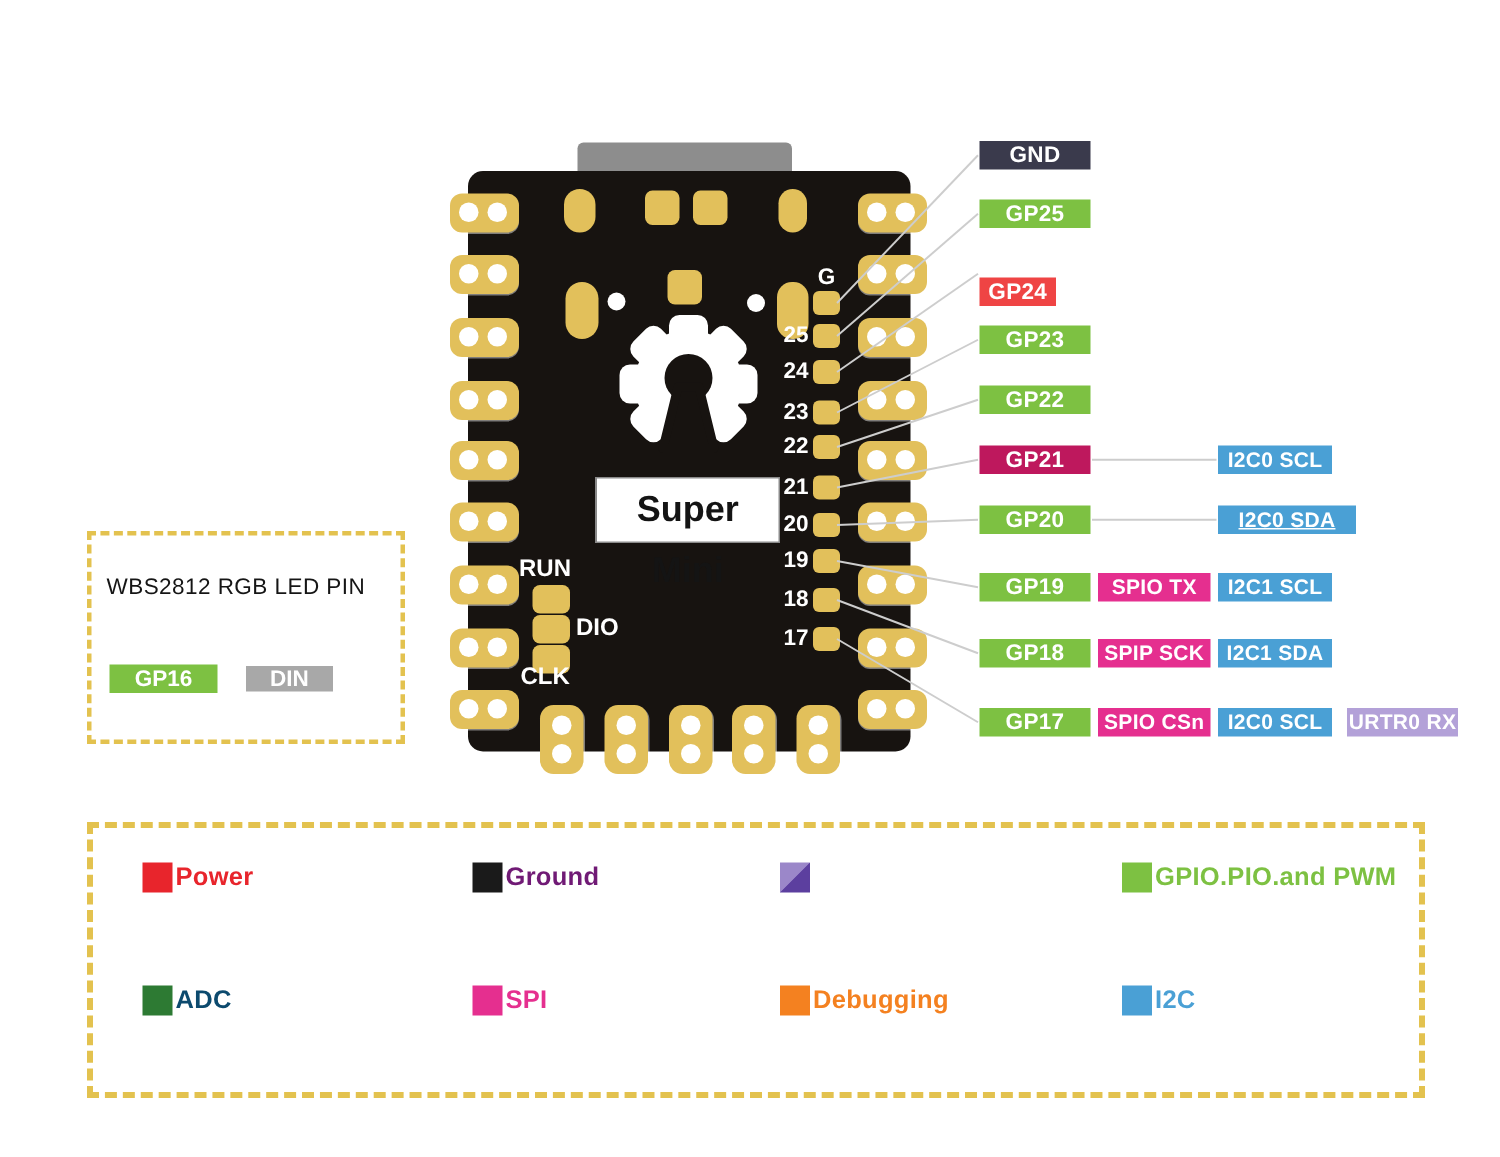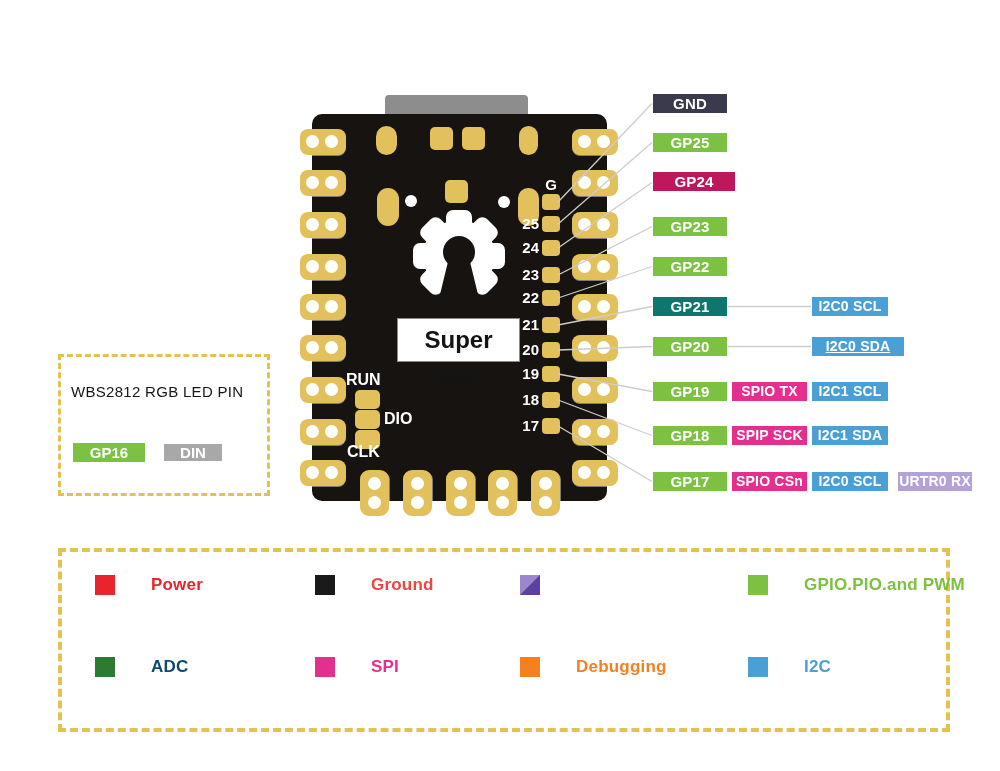--- a/index.html
+++ b/index.html
@@ -29,21 +29,21 @@
              box-sizing:border-box;background:#fff;}
   .led-title{position:absolute;left:10px;top:26px;font-size:15px;color:#151515;letter-spacing:.3px;white-space:nowrap;}
   .chip{position:absolute;height:19px;line-height:19px;text-align:center;color:#fff;font-weight:bold;font-size:15px;}
   .chip-gp16{left:12px;top:86px;width:72px;background:#7dc142;}
   .chip-din{left:103px;top:87px;width:58px;height:17px;line-height:17px;background:#a8a8a8;}
   
   .legend{position:absolute;left:58px;top:548px;width:892px;height:184px;border:4px dashed #e3c24f;
           box-sizing:border-box;background:#fff;}
   .legend-item{position:absolute;display:flex;align-items:center;}
   .swatch{width:20px;height:20px;flex:0 0 20px;}
-  .legend-label{margin-left:36px;font-size:17px;font-weight:bold;letter-spacing:.2px;white-space:nowrap;}
+  .legend-label{margin-left:2px;font-size:17px;font-weight:bold;letter-spacing:.2px;white-space:nowrap;}
 </style>
 </head>
 <body>
 
 <div class="canvas">
 
   <div class="led-panel">
     <div class="led-title">WBS2812 RGB LED PIN</div>
     <div class="chip chip-gp16">GP16</div>
     <div class="chip chip-din">DIN</div>
@@ -218,24 +218,24 @@
       <line x1="558" y1="350" x2="652" y2="346.5" stroke="#cdcdcd" stroke-width="1.3"></line>
       <line x1="728" y1="346.5" x2="811" y2="346.5" stroke="#cdcdcd" stroke-width="1.3"></line>
       <line x1="558" y1="374" x2="652" y2="391.5" stroke="#cdcdcd" stroke-width="1.3"></line>
       <line x1="558" y1="400" x2="652" y2="435.5" stroke="#cdcdcd" stroke-width="1.3"></line>
       <line x1="558" y1="426" x2="652" y2="481.5" stroke="#cdcdcd" stroke-width="1.3"></line>
     </svg>
 
   <div id="rows">
       <div class="tag" style="left: 653px; top: 94px; width: 74px; background: rgb(58, 58, 76); font-size: 15px;">GND</div>
       <div class="tag" style="left: 653px; top: 133px; width: 74px; background: rgb(125, 193, 66); font-size: 15px;">GP25</div>
-      <div class="tag" style="left: 653px; top: 172px; width: 82px; background: #be185d; font-size: 15px;">GP24</div>
+      <div class="tag" style="left: 653px; top: 185px; width: 51px; background: #ef4444; font-size: 15px;">GP24</div>
       <div class="tag" style="left: 653px; top: 217px; width: 74px; background: rgb(125, 193, 66); font-size: 15px;">GP23</div>
       <div class="tag" style="left: 653px; top: 257px; width: 74px; background: rgb(125, 193, 66); font-size: 15px;">GP22</div>
-      <div class="tag" style="left: 653px; top: 297px; width: 74px; background: #0f766e; font-size: 15px;">GP21</div>
+      <div class="tag" style="left: 653px; top: 297px; width: 74px; background: #be185d; font-size: 15px;">GP21</div>
       <div class="tag" style="left: 812px; top: 297px; width: 76px; background: rgb(74, 160, 213); font-size: 14px;">I2C0 SCL</div>
       <div class="tag" style="left: 653px; top: 337px; width: 74px; background: rgb(125, 193, 66); font-size: 15px;">GP20</div>
       <div class="tag" style="left: 812px; top: 337px; width: 92px; background: rgb(74, 160, 213); font-size: 14px; text-decoration: underline;">I2C0 SDA</div>
       <div class="tag" style="left: 653px; top: 382px; width: 74px; background: rgb(125, 193, 66); font-size: 15px;">GP19</div>
       <div class="tag" style="left: 732px; top: 382px; width: 75px; background: rgb(229, 47, 143); font-size: 14px;">SPIO TX</div>
       <div class="tag" style="left: 812px; top: 382px; width: 76px; background: rgb(74, 160, 213); font-size: 14px;">I2C1 SCL</div>
       <div class="tag" style="left: 653px; top: 426px; width: 74px; background: rgb(125, 193, 66); font-size: 15px;">GP18</div>
       <div class="tag" style="left: 732px; top: 426px; width: 75px; background: rgb(229, 47, 143); font-size: 14px;">SPIP SCK</div>
       <div class="tag" style="left: 812px; top: 426px; width: 76px; background: rgb(74, 160, 213); font-size: 14px;">I2C1 SDA</div>
       <div class="tag" style="left: 653px; top: 472px; width: 74px; background: rgb(125, 193, 66); font-size: 15px;">GP17</div>
@@ -245,21 +245,21 @@
     </div>
 
   <div class="legend">
     <div id="legendItems">
         <div class="legend-item" style="left: 33px; top: 23px;">
           <div class="swatch" style="background: rgb(232, 37, 44);"></div>
           <div class="legend-label" style="color: rgb(232, 37, 44);">Power</div>
         </div>
         <div class="legend-item" style="left: 253px; top: 23px;">
           <div class="swatch" style="background: rgb(26, 26, 26);"></div>
-          <div class="legend-label" style="color: #ef4444;">Ground</div>
+          <div class="legend-label" style="color: #701a75;">Ground</div>
         </div>
         <div class="legend-item" style="left: 458px; top: 23px;">
           <div class="swatch" style="background: linear-gradient(135deg, rgb(155, 135, 201) 49%, rgb(92, 63, 159) 51%);"></div>
         </div>
         <div class="legend-item" style="left: 686px; top: 23px;">
           <div class="swatch" style="background: rgb(125, 193, 66);"></div>
           <div class="legend-label" style="color: rgb(125, 193, 66);">GPIO.PIO.and PWM</div>
         </div>
         <div class="legend-item" style="left: 33px; top: 105px;">
           <div class="swatch" style="background: rgb(45, 122, 51);"></div>

